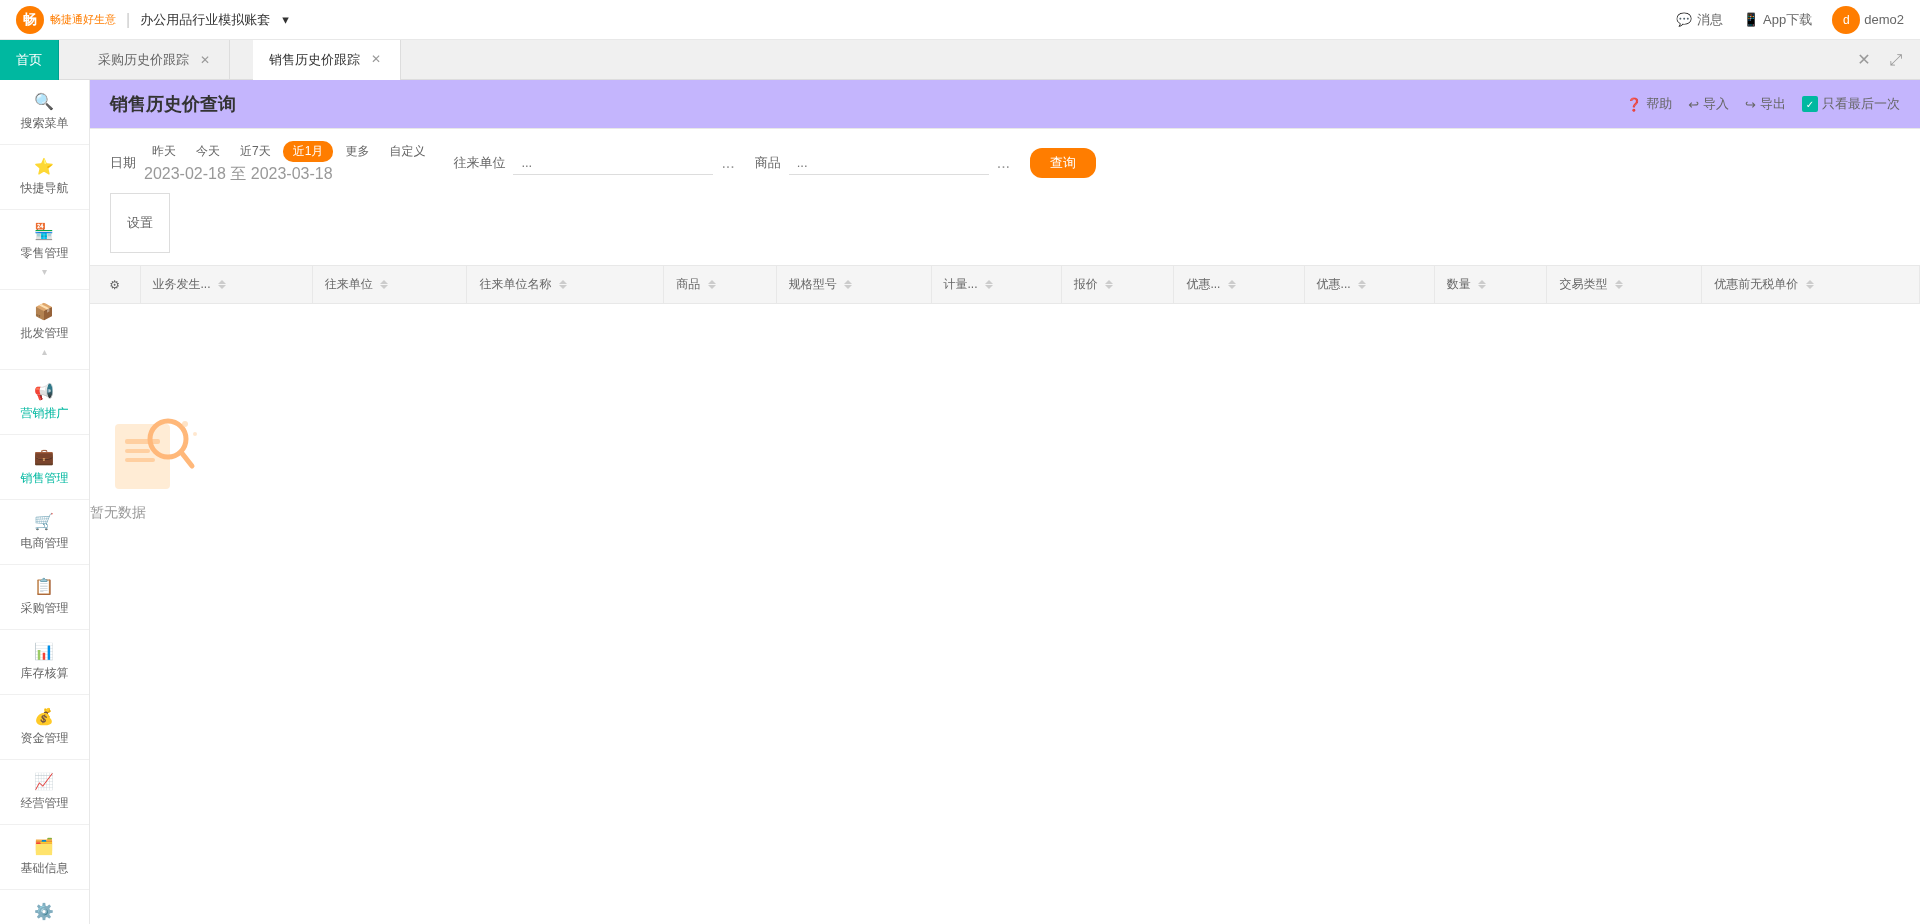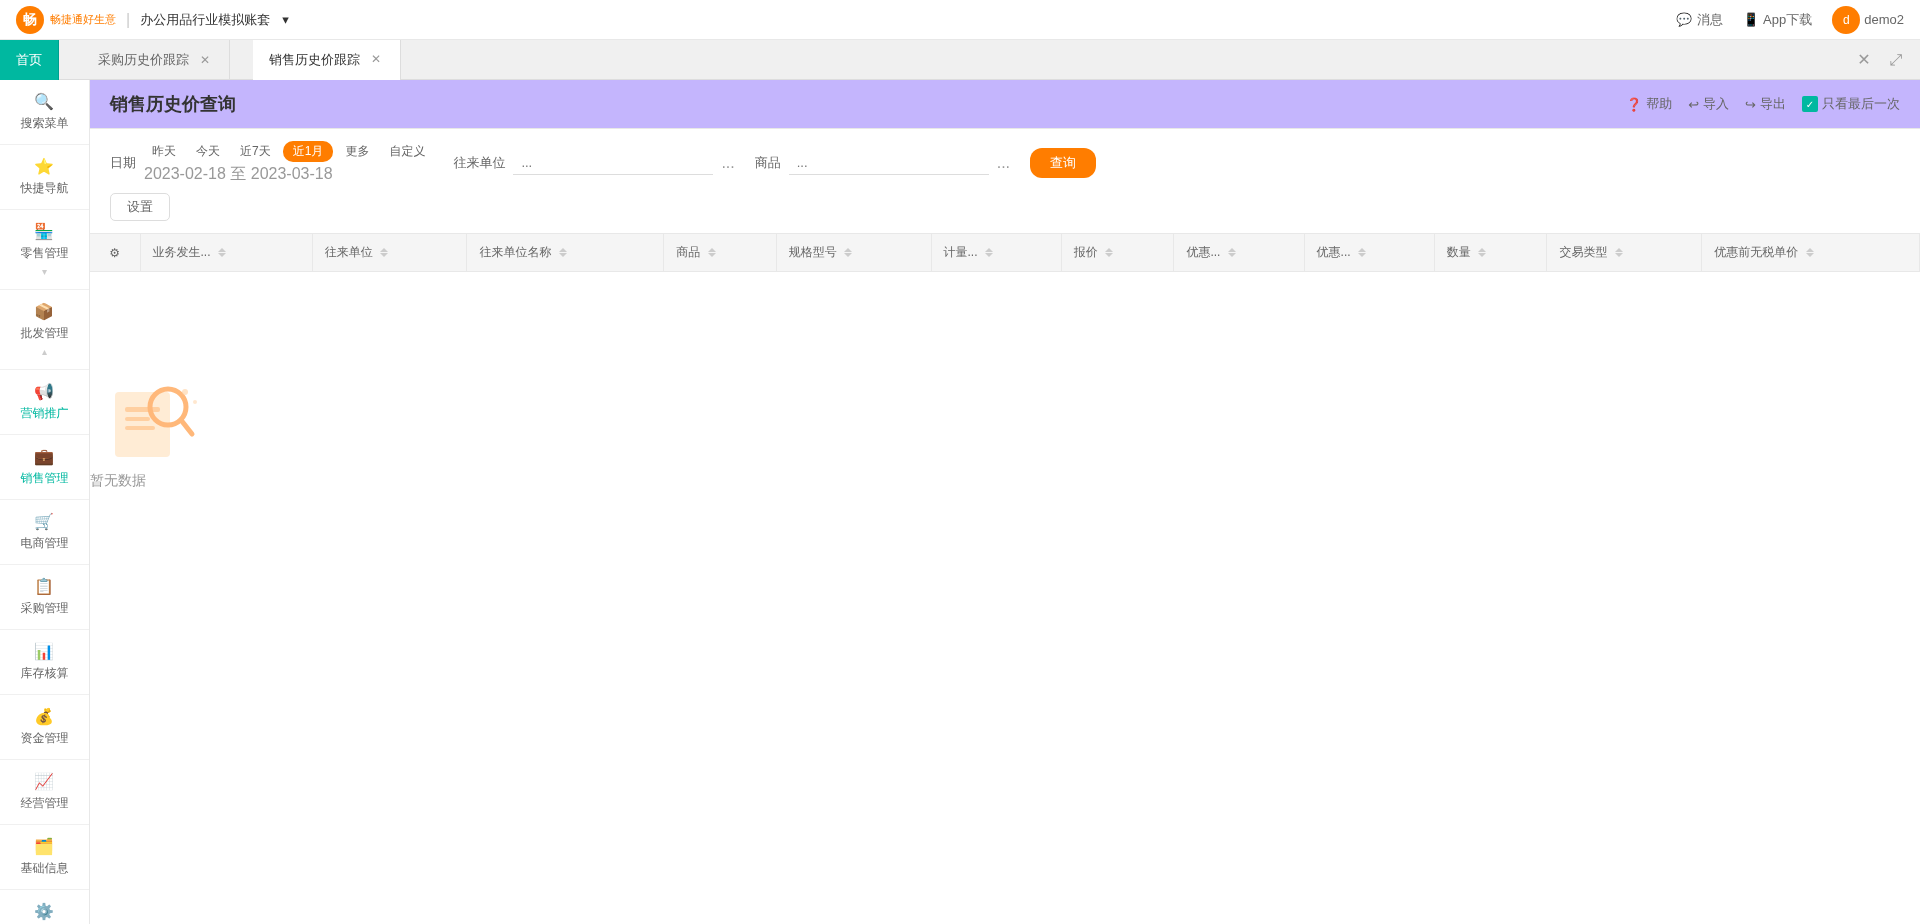--- a/index.html
+++ b/index.html
@@ -57,21 +57,21 @@
     .date-filter-options { display: flex; align-items: center; gap: 4px; }
     .date-option { padding: 2px 8px; font-size: 12px; color: #666; cursor: pointer; border-radius: 2px; }
     .date-option.active { background: #ff7d00; color: white; border-radius: 10px; padding: 2px 10px; }
     .date-range-display { font-size: 16px; color: #999; margin-top: 2px; }
     .filter-field { display: flex; align-items: center; gap: 8px; }
     .filter-field-label { color: #666; font-size: 13px; white-space: nowrap; }
     .filter-input { border: none; border-bottom: 1px solid #ddd; padding: 4px 8px; font-size: 13px; outline: none; min-width: 200px; color: #333; background: transparent; }
     .filter-dots { color: #999; font-size: 16px; cursor: pointer; }
     .filter-actions { display: flex; gap: 8px; }
     .btn-query { background: #ff7d00; color: white; border: none; padding: 6px 20px; border-radius: 12px; cursor: pointer; font-size: 13px; }
-    .btn-settings { background: #fff; color: #666; border: 1px solid #ddd; padding: 4px 16px; border-radius: 5px; cursor: pointer; font-size: 13px; }
+    .btn-settings { background: #fff; color: #666; border: 1px solid #ddd; padding: 20px 16px; border-radius: 0; cursor: pointer; font-size: 13px; }
 
     
     .table-area { flex: 1; overflow: auto; background: #fff; margin: 0; }
     .data-table { width: 100%; border-collapse: collapse; min-width: 1200px; }
     .data-table th { background: #f5f5f5; padding: 10px 12px; text-align: left; font-size: 12px; color: #666; border-bottom: 1px solid #e8e8e8; border-right: 1px solid #e8e8e8; white-space: nowrap; font-weight: normal; position: sticky; top: 0; z-index: 1; }
     .data-table th .sort-icon { display: inline-flex; flex-direction: column; gap: 1px; margin-left: 4px; vertical-align: middle; }
     .data-table th .sort-icon span { display: block; width: 0; height: 0; border-left: 4px solid transparent; border-right: 4px solid transparent; }
     .data-table th .sort-icon .sort-up { border-bottom: 4px solid #ccc; }
     .data-table th .sort-icon .sort-down { border-top: 4px solid #ccc; }
     .data-table th:first-child { width: 50px; text-align: center; }

